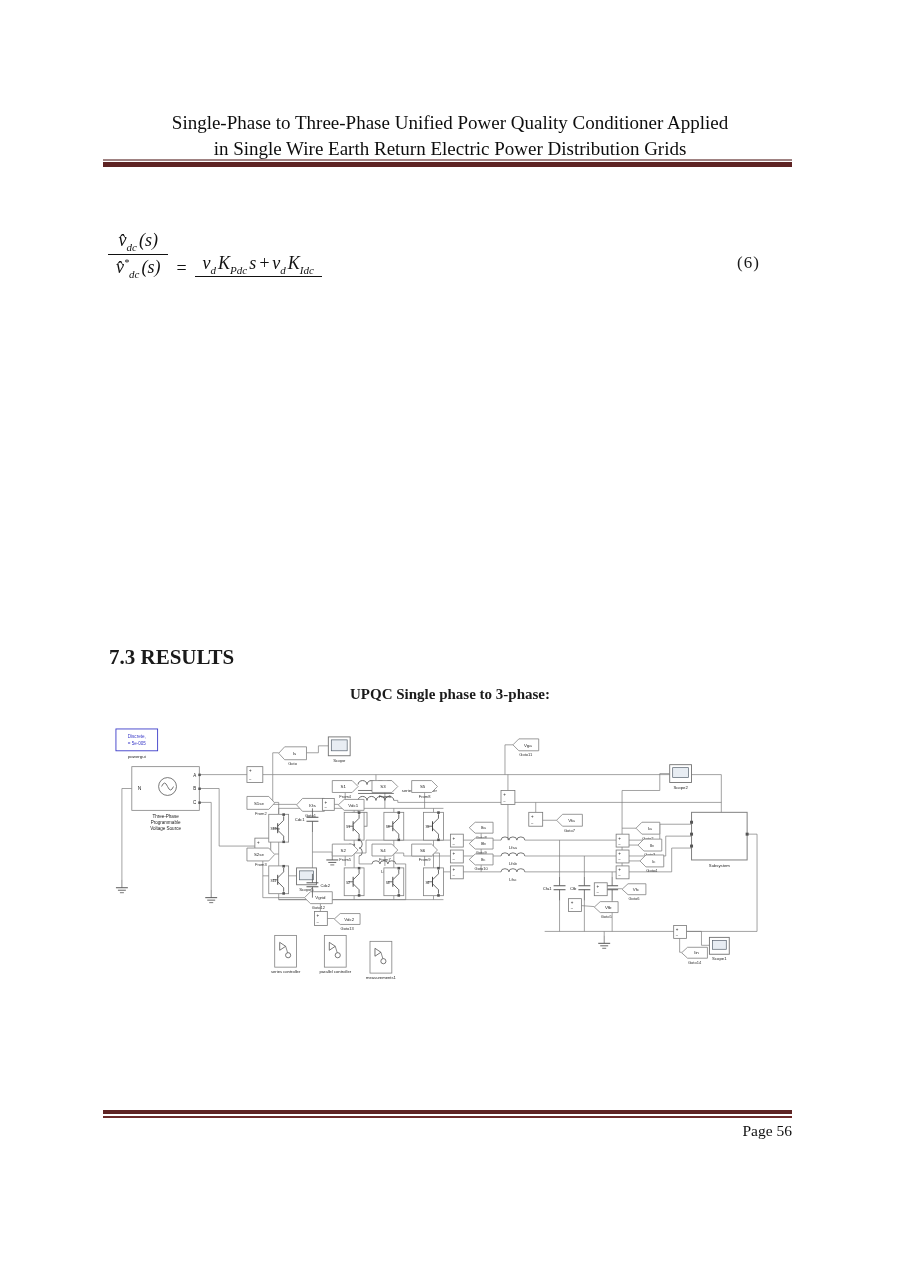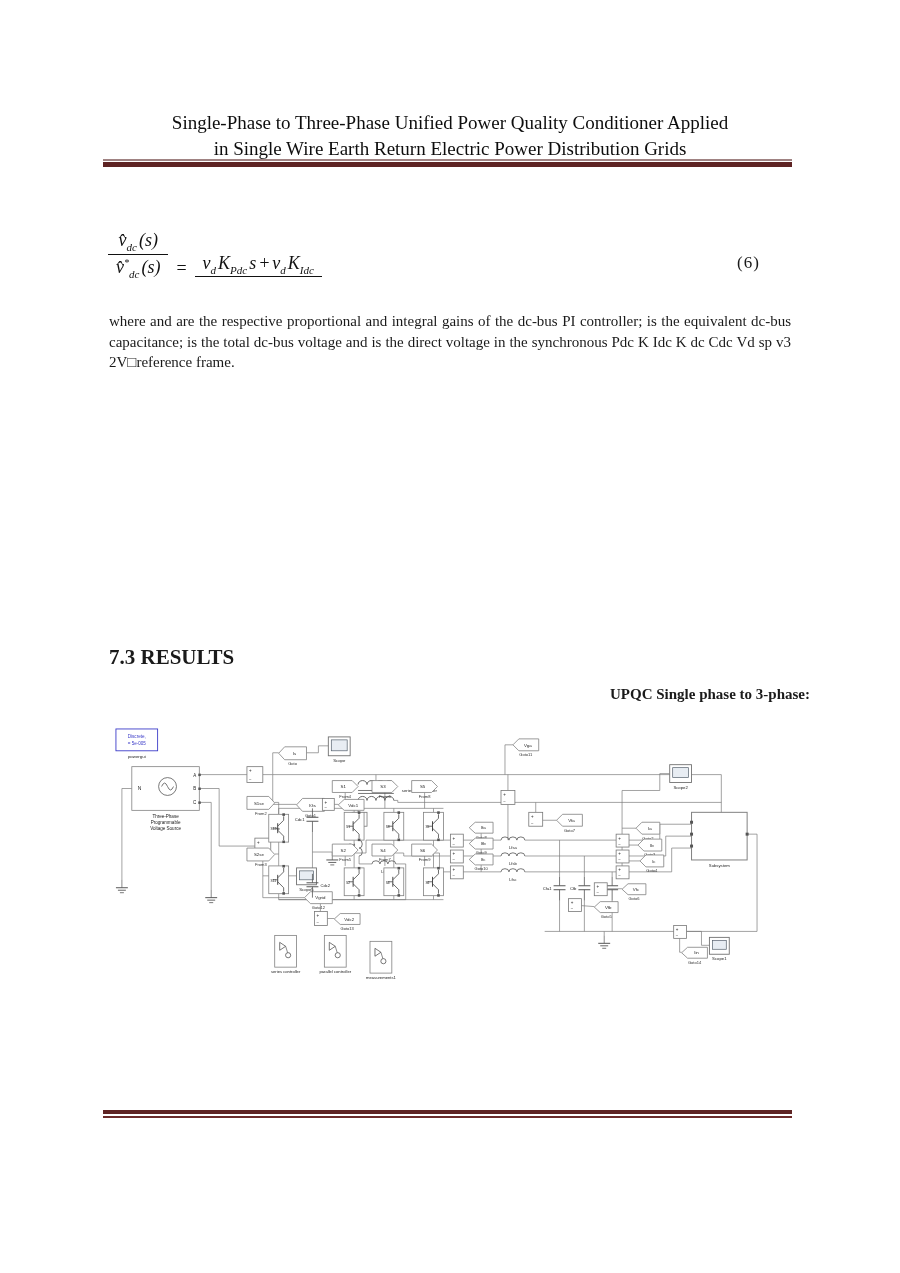--- a/index.html
+++ b/index.html
@@ -21,21 +21,21 @@
   .frac .bar{align-self:stretch;border-top:1.5px solid #111;margin:1px 0 2px 0;}
   .fr-line{padding:0 7px;font-size:18px;white-space:nowrap;}
   .fr-line sub{font-size:11px;}
   .fr-line sup{font-size:10px;}
   .tok{margin:0 1px;}
   .eqsign{font-size:18px;margin:0 8px;font-style:normal;}
   .eqnum{position:absolute;left:737px;top:253px;font-size:17px;font-style:normal;letter-spacing:1px;}
   .para{position:absolute;left:109px;top:311px;width:682px;font-size:15px;line-height:20.6px;
         text-align:justify;}
   .sect{position:absolute;left:109px;top:645px;font-size:21px;font-weight:bold;}
-  .figcap{position:absolute;left:90px;top:686px;width:720px;text-align:right;font-size:15px;font-weight:bold;}
+  .figcap{position:absolute;left:90px;top:686px;width:720px;text-align:center;font-size:15px;font-weight:bold;}
   .diagram{position:absolute;left:108px;top:722px;width:655px;height:265px;}
   .pageno{position:absolute;left:103px;top:1122px;width:689px;text-align:right;font-size:15.5px;color:#111;}
   svg text{font-family:"Liberation Sans",sans-serif;}
 </style>
 </head>
 <body>
 
 <div class="page">
 
   <div class="title">
@@ -56,21 +56,20 @@
       <span class="fr-line"><span class="tok">v̂<sup>*</sup><sub>dc</sub></span><span class="tok">(s)</span></span>
     </span>
     <span class="eqsign">=</span>
     <span class="frac">
       <span class="fr-line"><span class="tok">v<sub>d</sub></span><span class="tok">K<sub>Pdc</sub></span><span class="tok">s</span><span class="tok">+</span><span class="tok">v<sub>d</sub></span><span class="tok">K<sub>Idc</sub></span></span>
       <span class="bar"></span>
     </span>
   </div>
   <span class="eqnum">(6)</span>
 
-  <div class="para">where and are the respective proportional and integral gains of the dc-bus PI controller; is the equivalent dc-bus capacitance; is the total dc-bus voltage and is the direct voltage in the synchronous Pdc K Idc K dc Cdc Vd sp v3 2V□reference frame.</div>
 
   <div class="sect">7.3 RESULTS</div>
 
   <div class="figcap">UPQC Single phase to 3-phase:</div>
 
   <div class="diagram">
     <svg id="diagram-svg" viewBox="0 0 660 265" width="655" height="265">
         <polyline points="92,52 140,52" fill="none" stroke="#7a7a7a" stroke-width="0.7"></polyline>
         <polyline points="156,52 166,52" fill="none" stroke="#7a7a7a" stroke-width="0.7"></polyline>
         <polyline points="166,52 166,30 172,30" fill="none" stroke="#7a7a7a" stroke-width="0.7"></polyline>
@@ -463,14 +462,15 @@
         <text x="275" y="258" font-size="4.2" text-anchor="middle" fill="#222">measurements1</text>
       </svg>
   </div>
 
   <div class="frule" style="top:1110px">
     <div class="thick"></div>
     <div class="gap"></div>
     <div class="thin"></div>
   </div>
 
+  <div class="pageno">Page 56</div>
 
 </div>
 
 </body></html>

